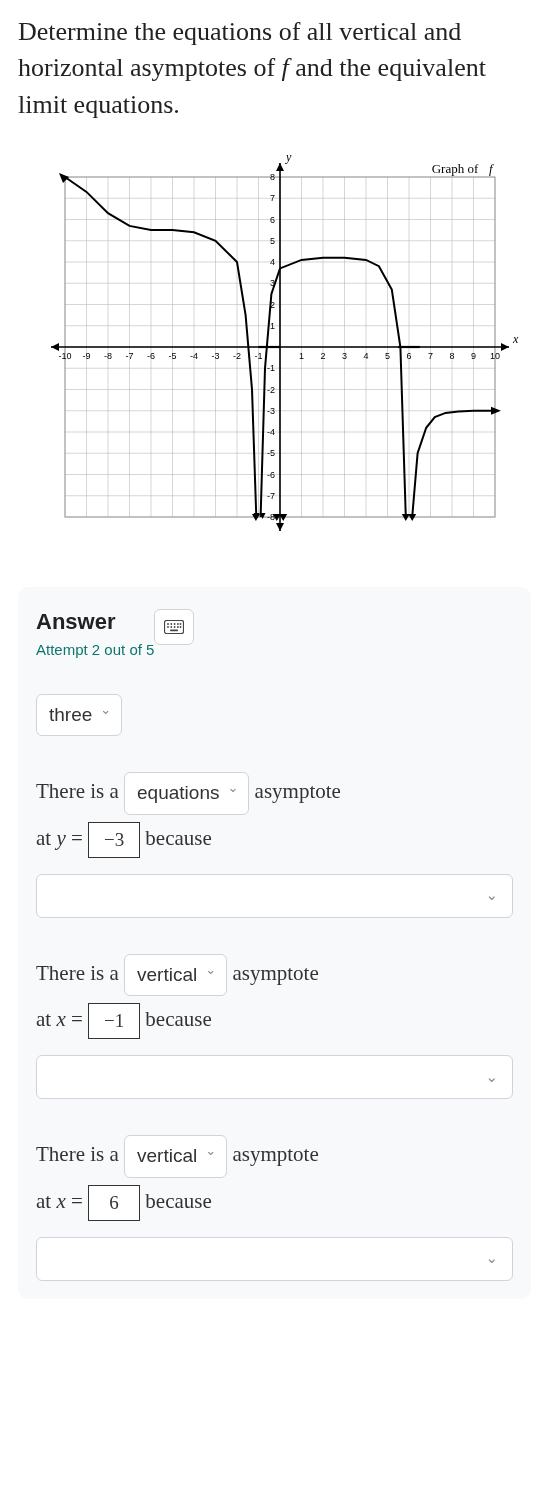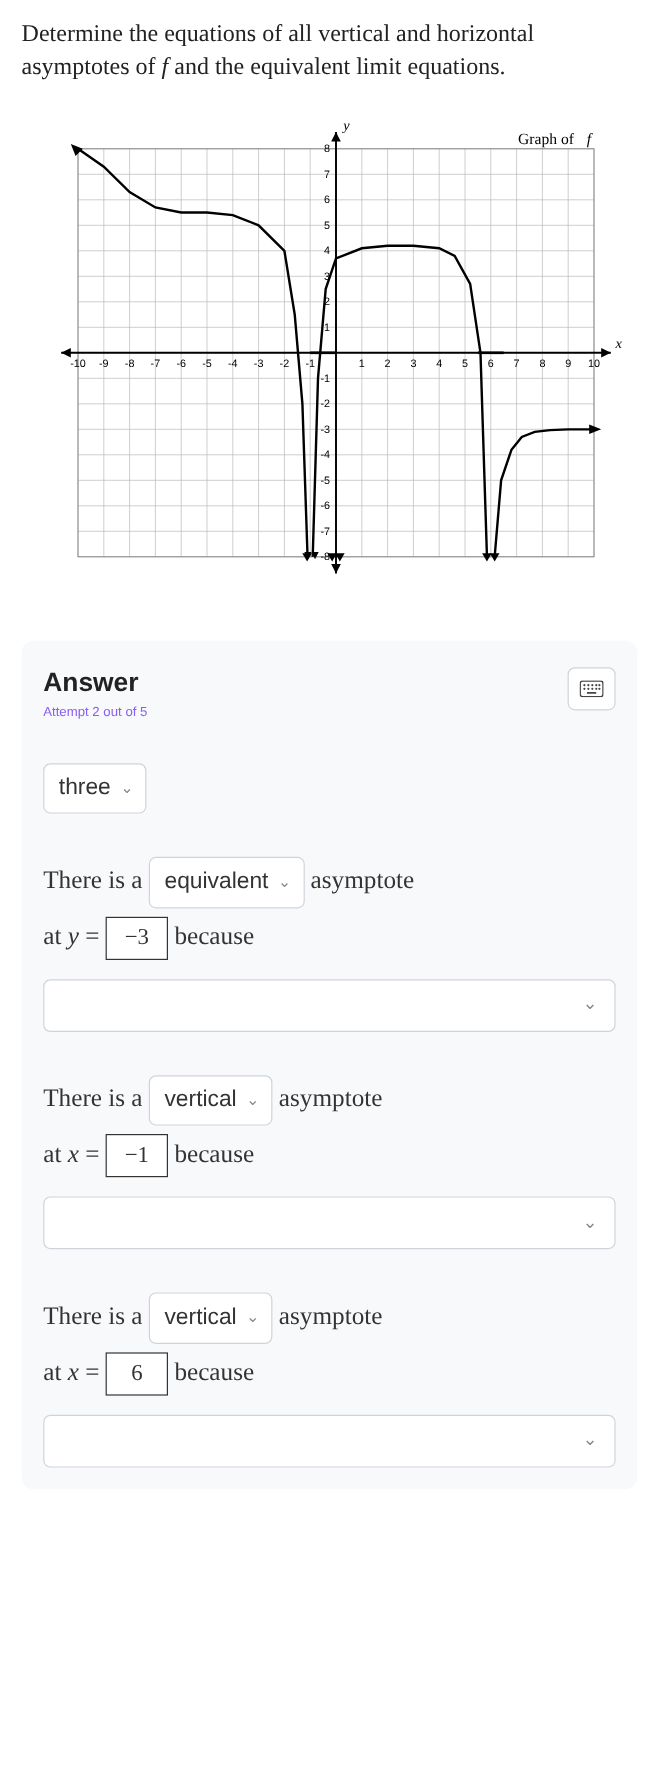--- a/index.html
+++ b/index.html
@@ -4,65 +4,64 @@
 <style>
   * { box-sizing: border-box; margin: 0; padding: 0; }
   body {
     font-family: Georgia, 'Times New Roman', serif;
     color: #333;
     background: #fff;
     width: 549px;
     padding: 14px 18px;
   }
   .question {
-    font-size: 20px;
+    font-size: 26px;
     line-height: 1.4;
     margin-bottom: 24px;
     color: #222;
   }
   .italic-f { font-style: italic; font-family: 'Times New Roman', serif; }
   .graph-wrap {
     display: flex;
     justify-content: center;
     margin: 20px 0 40px 0;
   }
   .graph-svg { display: block; }
 
   .answer-panel {
     background: #f7f9fb;
     border-radius: 10px;
     padding: 22px 18px 18px 18px;
     margin-top: 10px;
   }
   .answer-header {
     display: flex;
-    justify-content: space-between;
+    justify-content: flex-start;
     align-items: flex-start;
   }
   .answer-title { font-size: 22px; font-weight: 700; color: #222; font-family: -apple-system, Arial, sans-serif; margin-bottom: 6px; }
-  .attempt-text { font-size: 11px; color: #8b5cf6; font-family: -apple-system, Arial, sans-serif; }
+  .attempt-text { font-size: 15px; color: #0f766e; font-family: -apple-system, Arial, sans-serif; }
   .keyboard-icon-btn {
     width: 40px; height: 36px;
     border: 1px solid #d0d4da;
     border-radius: 6px;
     background: #fff;
     display: flex; align-items: center; justify-content: center;
     cursor: pointer;
   }
 
   .stmt-block {
     font-size: 21px;
     line-height: 1.7;
     color: #333;
     margin-top: 36px;
   }
   .stmt-block + .stmt-block { margin-top: 36px; }
   .select-box {
     display: inline-flex;
-    align-items: center;
     gap: 8px;
     font-family: -apple-system, Arial, sans-serif;
     font-size: 19px;
     color: #333;
     background: #fff;
     border: 1px solid #d0d4da;
     border-radius: 6px;
     padding: 4px 10px 4px 12px;
     vertical-align: middle;
     cursor: pointer;
@@ -238,21 +237,21 @@
     <span class="select-box">
       <span>three</span>
       <span class="chev">⌄</span>
     </span>
     <br>
   </div>
 
   <div class="stmt-block">
     <span>There is a</span>
     <span class="select-box">
-      <span>equivalent</span>
+      <span>equations</span>
       <span class="chev">⌄</span>
     </span>
     <span>asymptote</span>
     <div class="line-row">
       <span>at</span>
       <span class="math-var">y</span>
       <span>=</span>
       <span class="num-input">
           <span>−3</span>
         </span>

